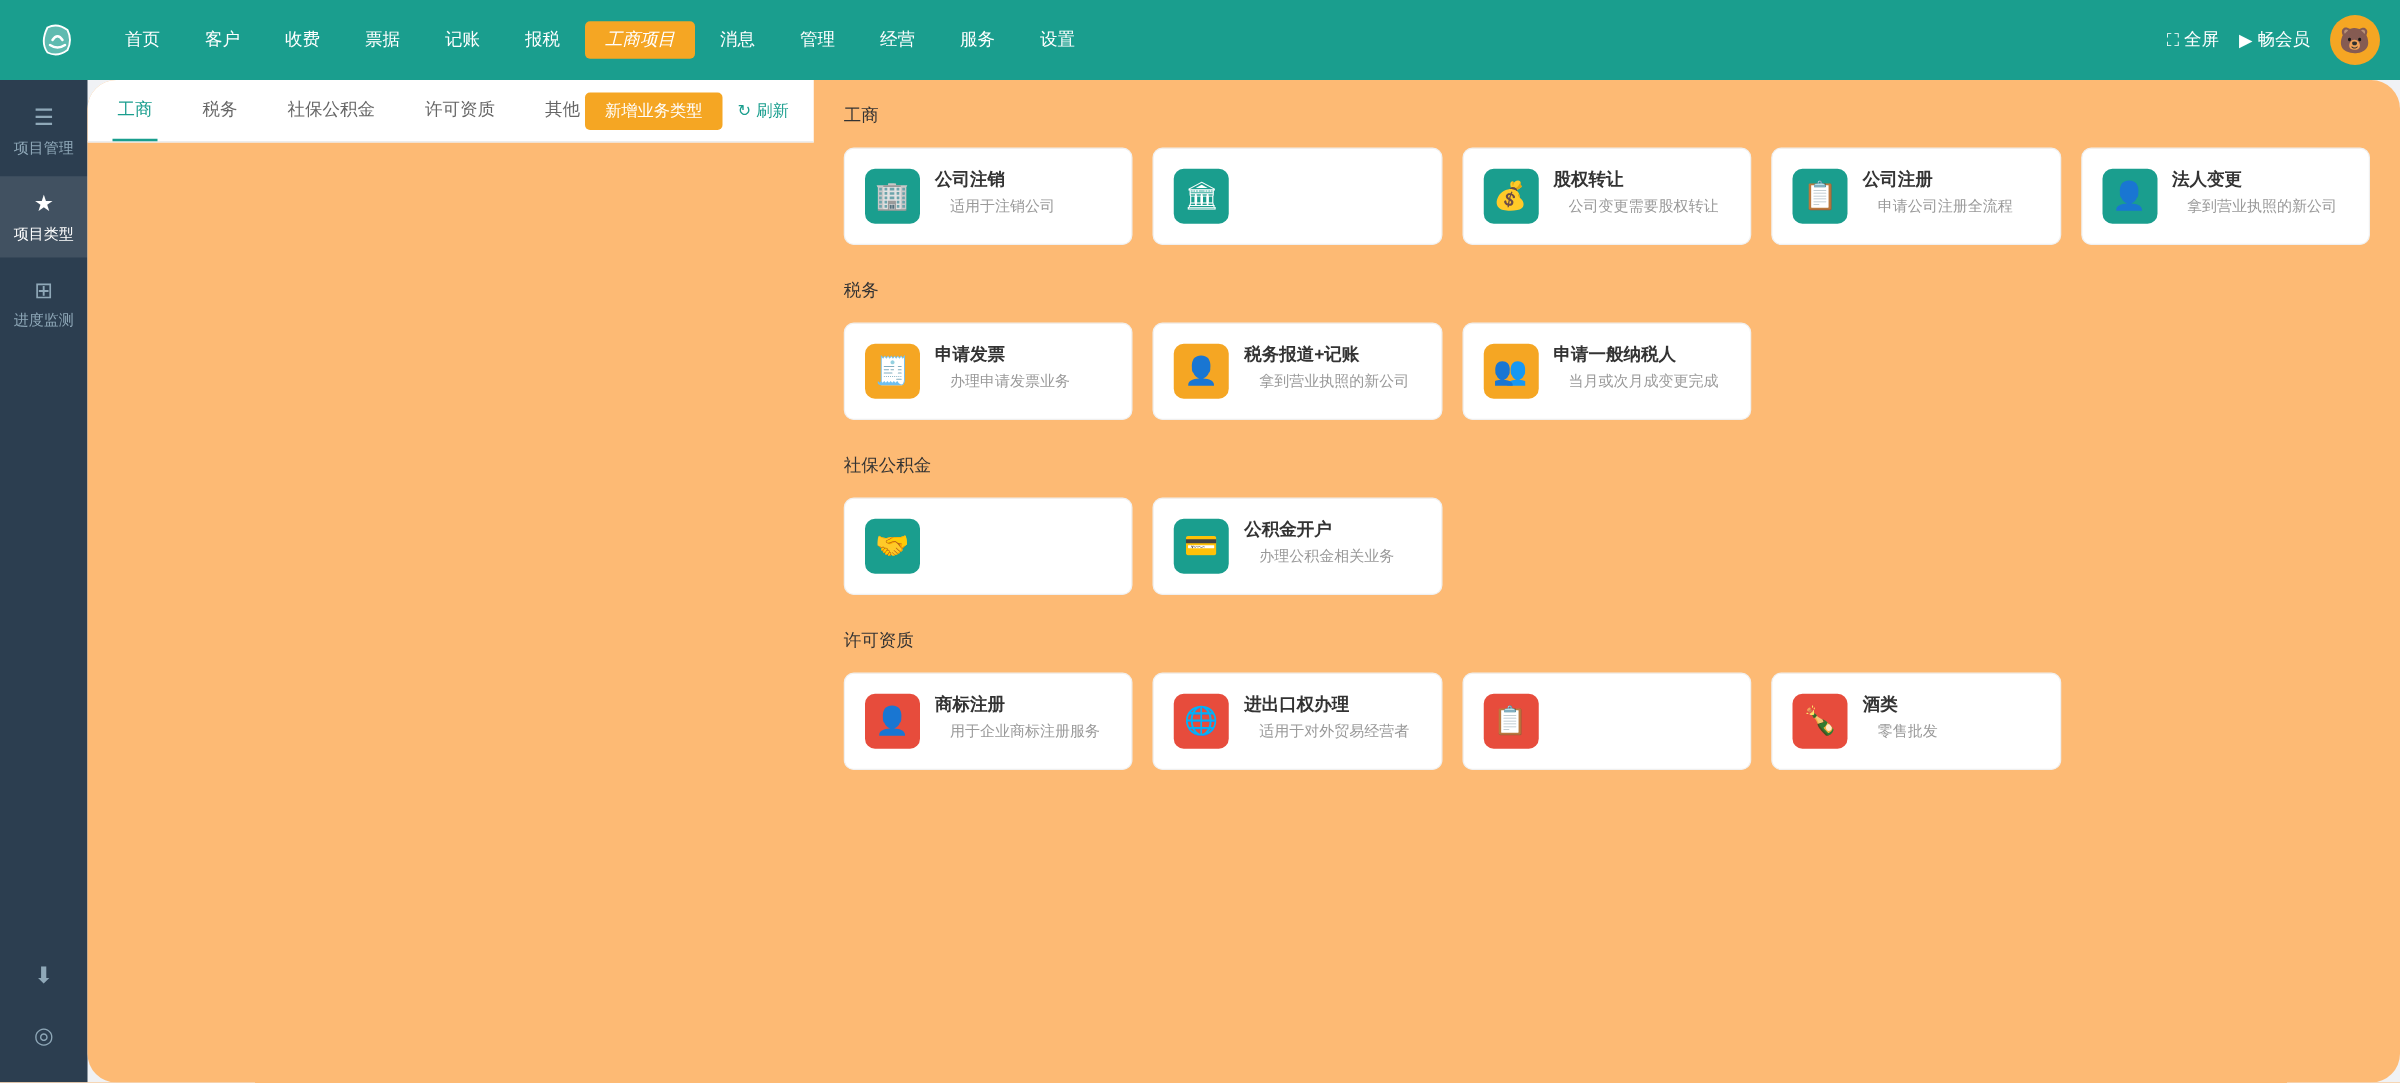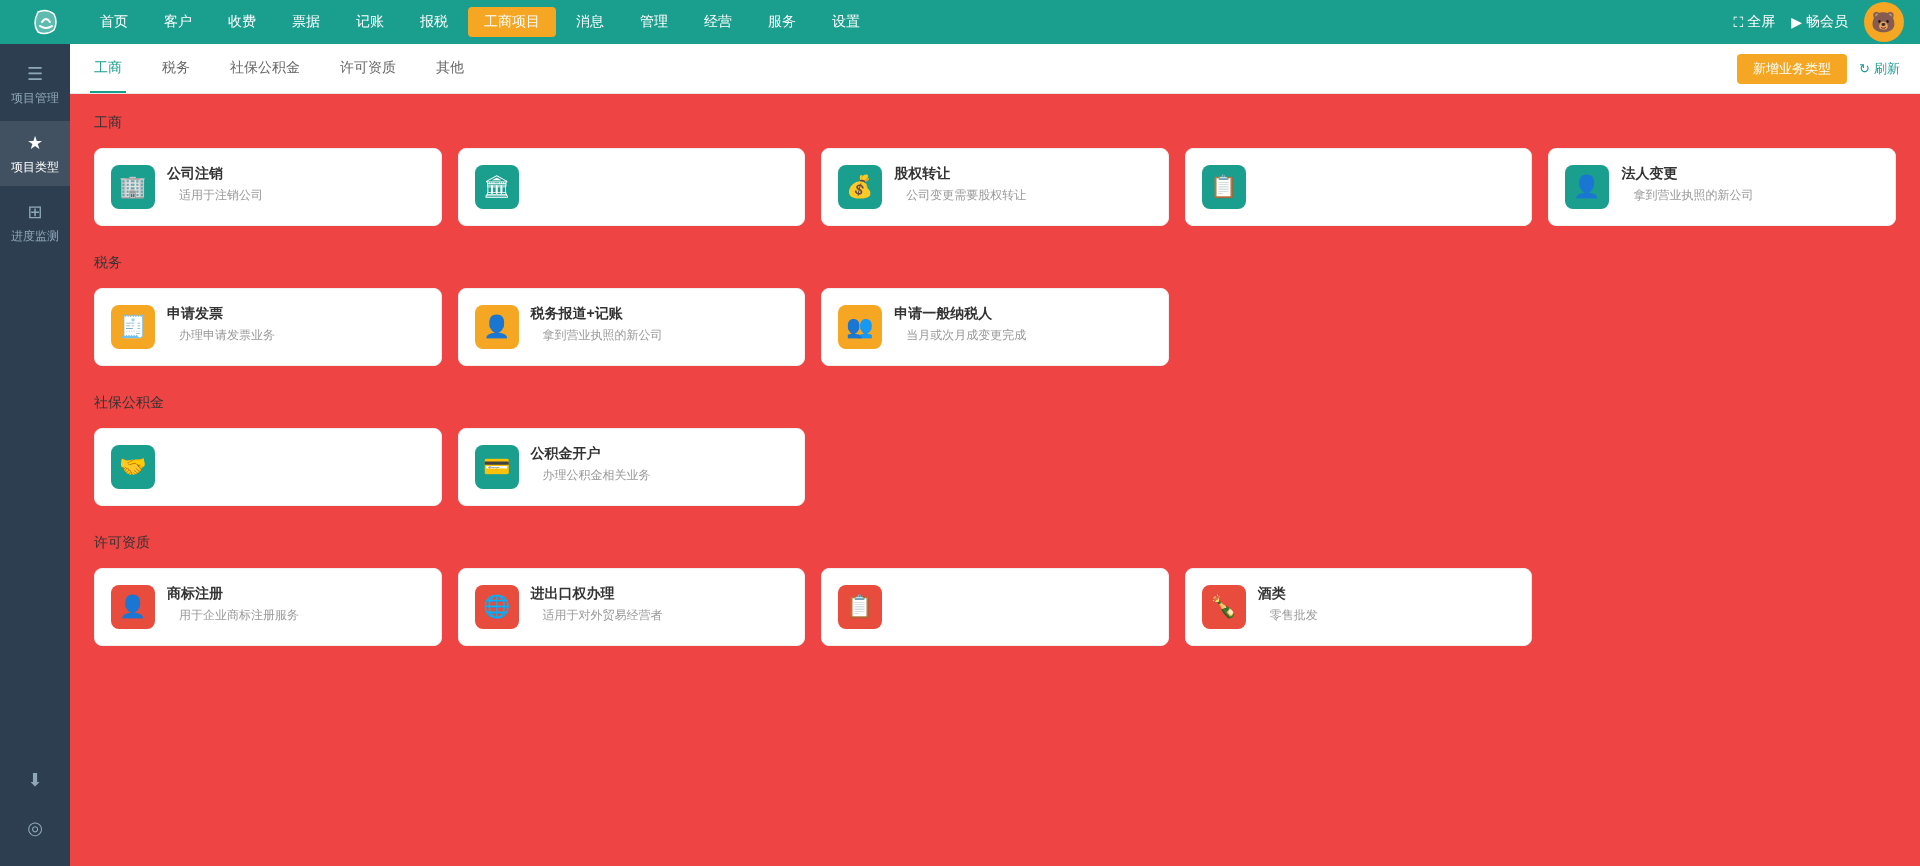--- a/index.html
+++ b/index.html
@@ -1,21 +1,21 @@
 <!DOCTYPE html>
 <html><head>
   <meta charset="utf-8">
   <style>
     * { margin: 0; padding: 0; box-sizing: border-box; }
     body { font-family: 'Microsoft YaHei', 'PingFang SC', sans-serif; background: #f0f2f5; width: 1920px; height: 866px; overflow: hidden; display: flex; flex-direction: column; }
 
     
     .top-nav {
       background: #1a9e8e;
-      height: 44px;
+      height: 64px;
       display: flex;
       align-items: center;
       padding: 0 16px;
       flex-shrink: 0;
     }
     .logo-area {
       width: 60px;
       display: flex;
       align-items: center;
       justify-content: center;
@@ -35,20 +35,21 @@
     .nav-item {
       color: white;
       padding: 6px 16px;
       font-size: 14px;
       cursor: pointer;
       border-radius: 4px;
     }
     .nav-item.active {
       background: #f5a623;
       border-radius: 4px;
+      font-style: italic;
     }
     .nav-right {
       display: flex;
       align-items: center;
       gap: 16px;
       color: white;
       font-size: 14px;
     }
     .nav-right-item {
       display: flex;
@@ -112,23 +113,24 @@
       display: flex;
       flex-direction: column;
       align-items: center;
       gap: 4px;
     }
 
     
     .content-area {
       flex: 1;
       display: flex;
-      flex-direction: column;
+      flex-direction: row;
       overflow: hidden;
-      background: #ef4444;
+      background: #fdba74;
+      border-radius: 23px;
     }
 
     
     .tab-bar {
       background: white;
       display: flex;
       align-items: center;
       padding: 0 20px;
       border-bottom: 1px solid #e8e8e8;
       height: 50px;
@@ -369,20 +371,24 @@
           </div>
           <div class="service-card">
             <div class="service-icon icon-teal">💰</div>
             <div class="service-info">
               <div class="service-name">股权转让</div>
               <div class="service-desc">公司变更需要股权转让</div>
             </div>
           </div>
           <div class="service-card">
             <div class="service-icon icon-teal">📋</div>
+            <div class="service-info">
+              <div class="service-name">公司注册</div>
+              <div class="service-desc">申请公司注册全流程</div>
+            </div>
           </div>
           <div class="service-card">
             <div class="service-icon icon-teal">👤</div>
             <div class="service-info">
               <div class="service-name">法人变更</div>
               <div class="service-desc">拿到营业执照的新公司</div>
             </div>
           </div>
         </div>
       </div>

